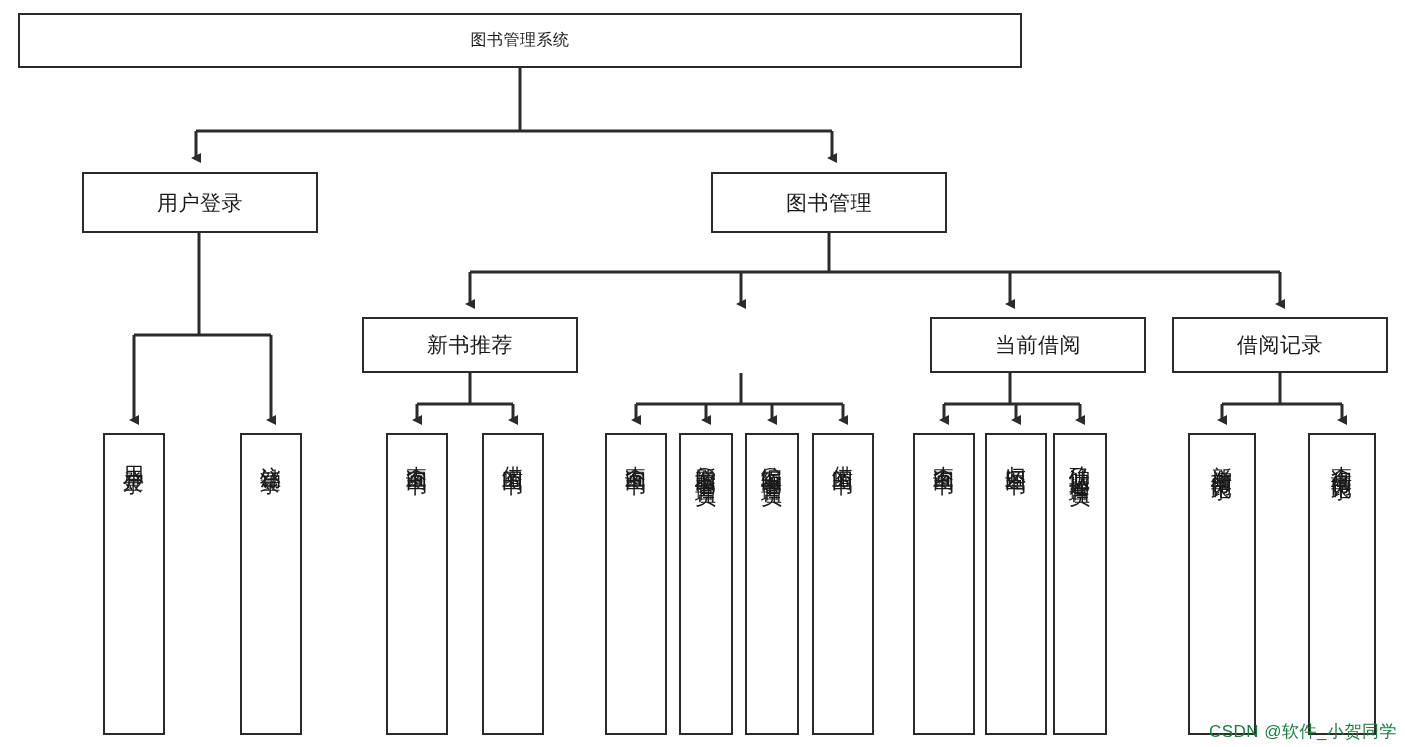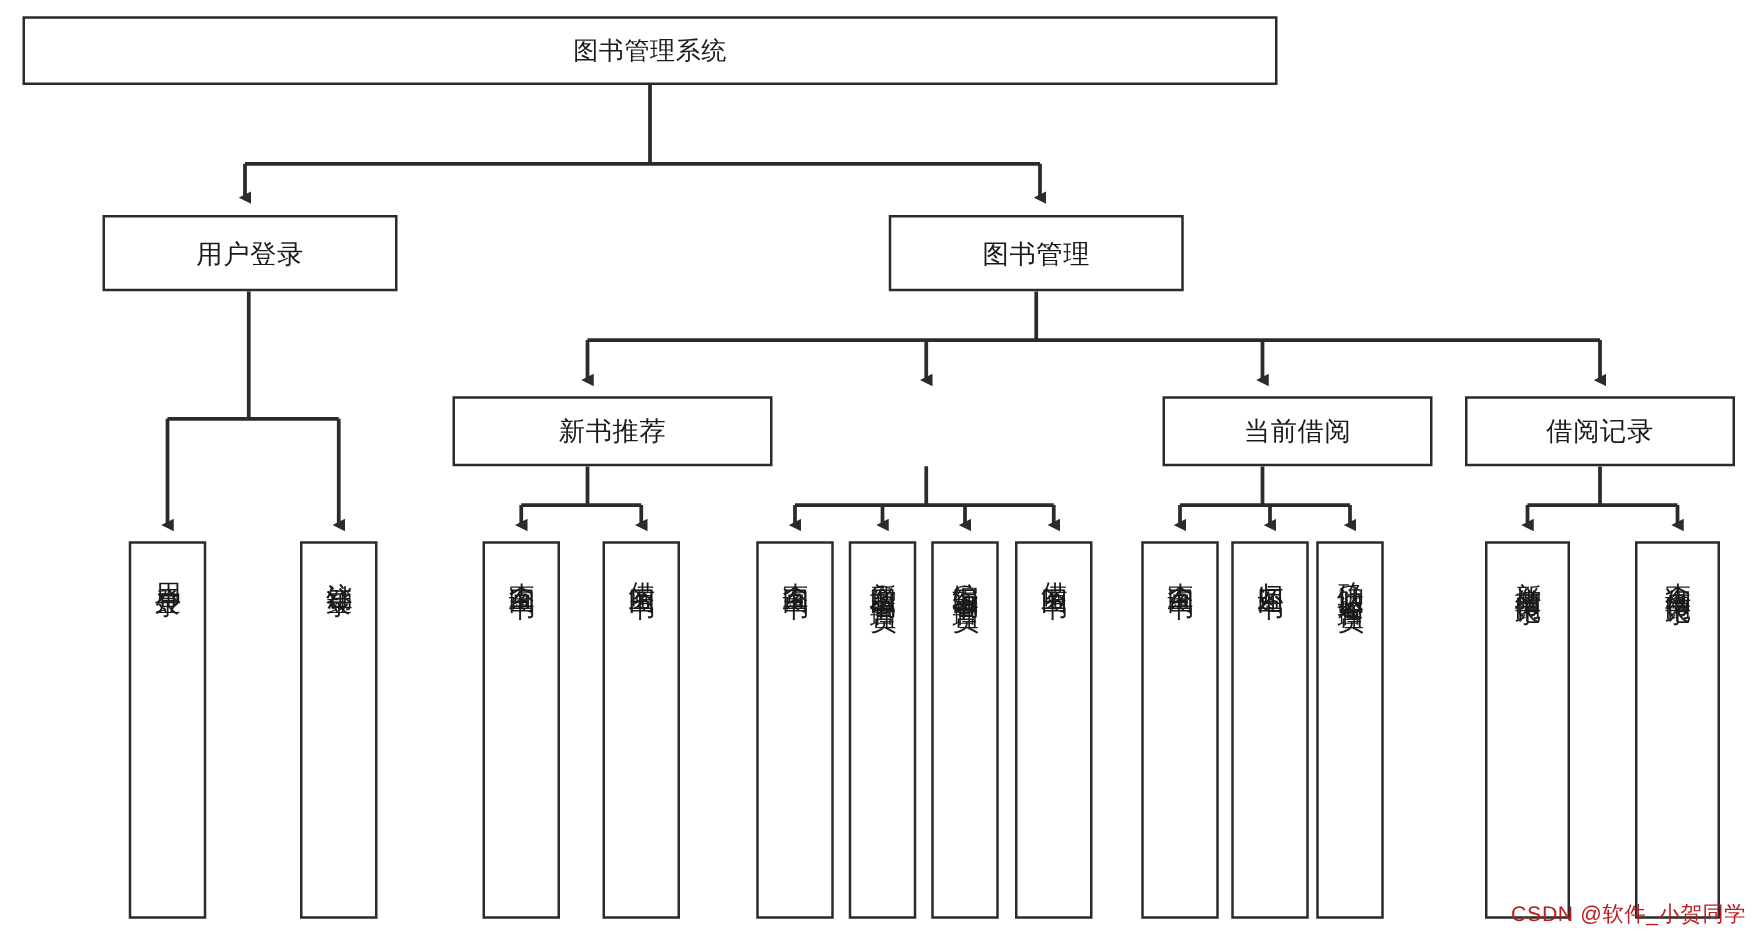--- a/index.html
+++ b/index.html
@@ -46,29 +46,29 @@
     justify-content: center;
   }
   .node.vert .vtext {
     writing-mode: vertical-rl;
     text-orientation: upright;
     letter-spacing: 3px;
     line-height: 1;
     white-space: nowrap;
   }
   .node.root {
-    font-size: 20px;
+    font-size: 16px;
     justify-content: center;
   }
   .watermark {
     position: absolute;
     right: 8px;
     bottom: 4px;
     font-size: 17px;
-    color: #b91c1c;
+    color: #15803d;
     white-space: nowrap;
     letter-spacing: 0.5px;
   }
 </style>
 </head>
 <body>
 
 <div id="canvas">
 
   <svg class="edges" viewBox="0 0 1405 747" xmlns="http://www.w3.org/2000/svg">
@@ -125,21 +125,21 @@
     <span>图书管理系统</span>
   </div>
 
   <div class="node horiz" style="left:82px; top:172px; width:236px; height:61px;">
     <span>用户登录</span>
   </div>
   <div class="node horiz" style="left:711px; top:172px; width:236px; height:61px;">
     <span>图书管理</span>
   </div>
 
-  <div class="node horiz" style="left:362px; top:317px; width:256px; height:56px;">
+  <div class="node horiz" style="left:362px; top:317px; width:216px; height:56px;">
     <span>新书推荐</span>
   </div>
   <div class="node horiz" style="left:902px; top:317px; width:216px; height:56px;margin-left:28px;">
     <span>当前借阅</span>
   </div>
   <div class="node horiz" style="left:1172px; top:317px; width:216px; height:56px;">
     <span>借阅记录</span>
   </div>
 
   <div class="node vert" style="left:103px; top:433px; width:62px; height:302px;">

